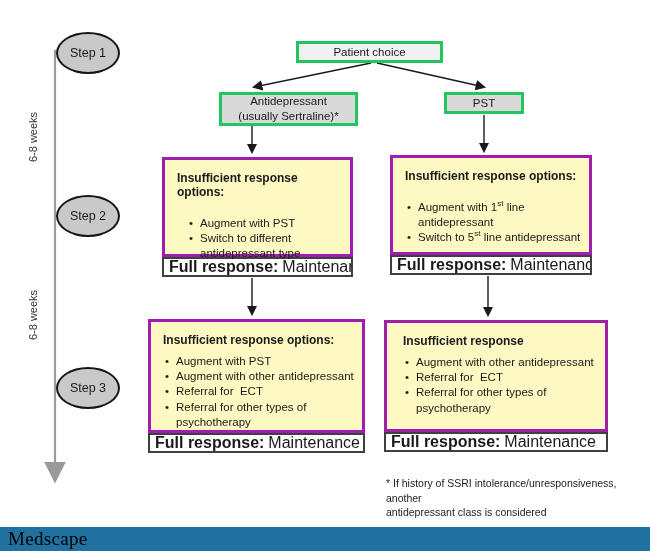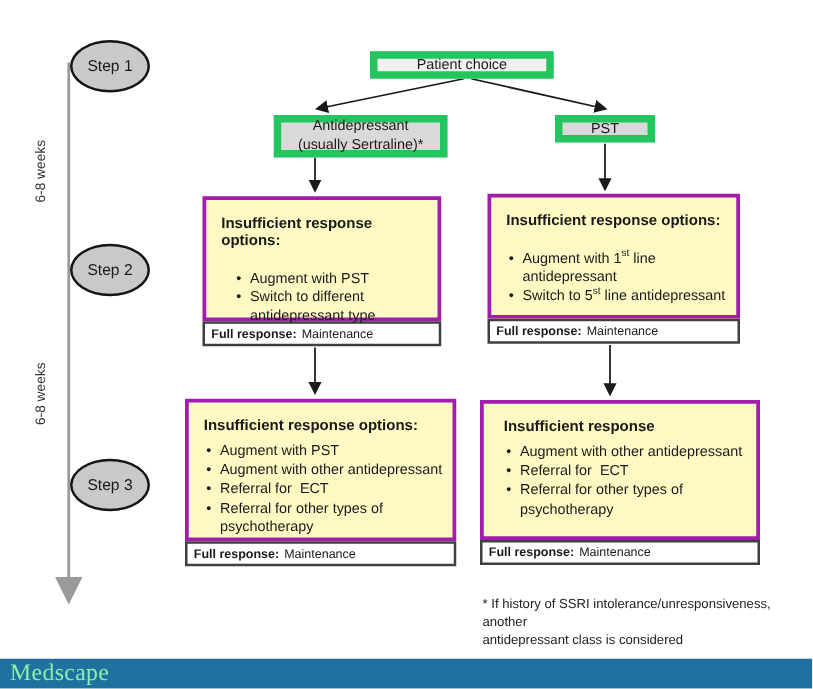--- a/index.html
+++ b/index.html
@@ -20,21 +20,21 @@
     font-size:12.5px; box-sizing:border-box;
   }
   .interval-label {
     position:absolute; width:80px; height:14px; text-align:center;
     font-size:11px; color:#333; transform:rotate(-90deg);
   }
 
   
   .node {
     position:absolute; box-sizing:border-box;
-    border:6px solid #22c55e; display:flex; flex-direction:column;
+    border:3px solid #22c55e; display:flex; flex-direction:column;
     align-items:center; justify-content:center;
     font-size:11.5px; line-height:1.3; text-align:center;
   }
   .node.light { background:#f1f1f1; }
   .node.gray  { background:#d9d9d9; }
 
   
   .step-box { position:absolute; box-sizing:border-box; }
   .step-box .main {
     box-sizing:border-box; background:#fef9c3; border:3px solid #a21caf;
@@ -47,37 +47,37 @@
   .step-box.indent ul { margin-left:10px; }
   .step-box li {
     position:relative; padding-left:13px; font-size:11.5px;
     line-height:1.32; white-space:pre-wrap;
   }
   .step-box li::before { content:"\2022"; position:absolute; left:2px; }
   .step-box sup { font-size:8px; line-height:0; }
   .strip {
     box-sizing:border-box; background:#ffffff; border:2px solid #3f3f3f;
     height:20px; display:flex; align-items:center; padding-left:5px;
-    font-size:10px; white-space:nowrap; overflow:hidden;
+    font-size:16px; white-space:nowrap; overflow:hidden;
   }
   .strip .lbl { font-weight:bold; }
   .strip .val { margin-left:4px; }
 
   .footnote {
     position:absolute; left:386px; top:476px; width:264px;
     font-size:10.5px; line-height:1.4; color:#222;
   }
 
   .brand-bar {
     position:absolute; left:0; top:527px; width:650px; height:24px;
     background:#20719f; display:flex; align-items:center;
   }
   .brand-logo {
     font-family:"Liberation Serif","DejaVu Serif",serif;
-    color:#86efac; font-size:19px; padding-left:8px; letter-spacing:0.3px;
+    color:#000000; font-size:19px; padding-left:8px; letter-spacing:0.3px;
   }
 </style>
 </head>
 <body>
 
 <div id="stage">
 
   <svg class="connectors" width="650" height="551" viewBox="0 0 650 551">
     <defs>
       <marker id="ah" viewBox="0 0 10 10" refX="8" refY="5" markerWidth="7.5" markerHeight="7.5" orient="auto-start-reverse">

